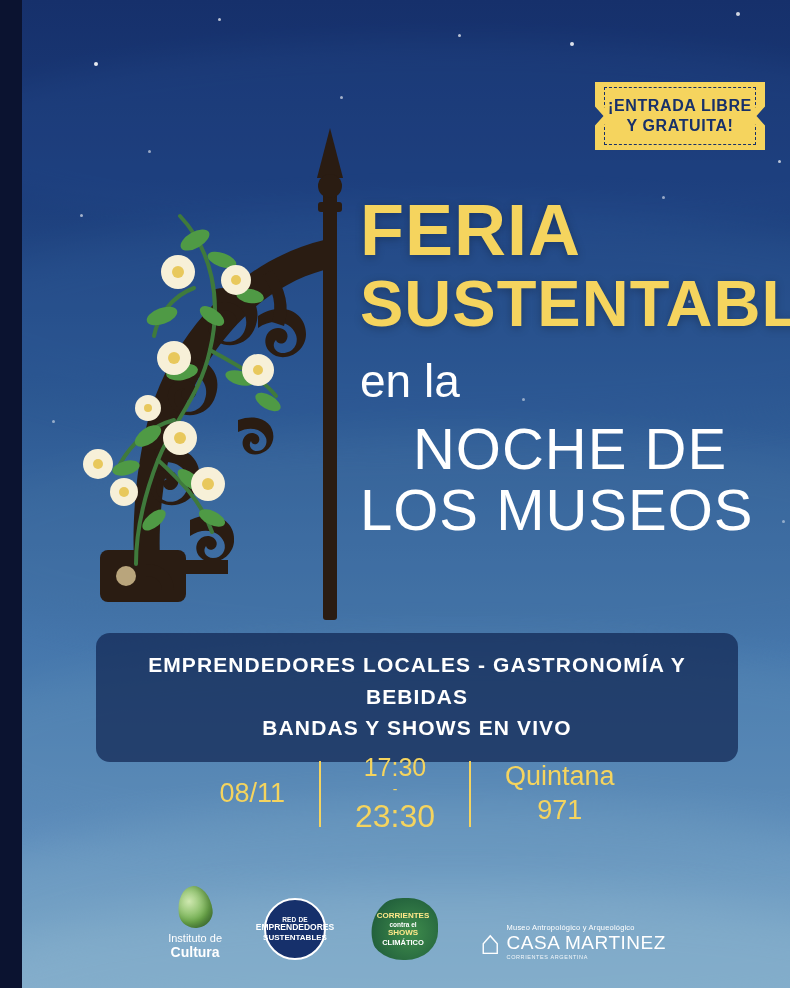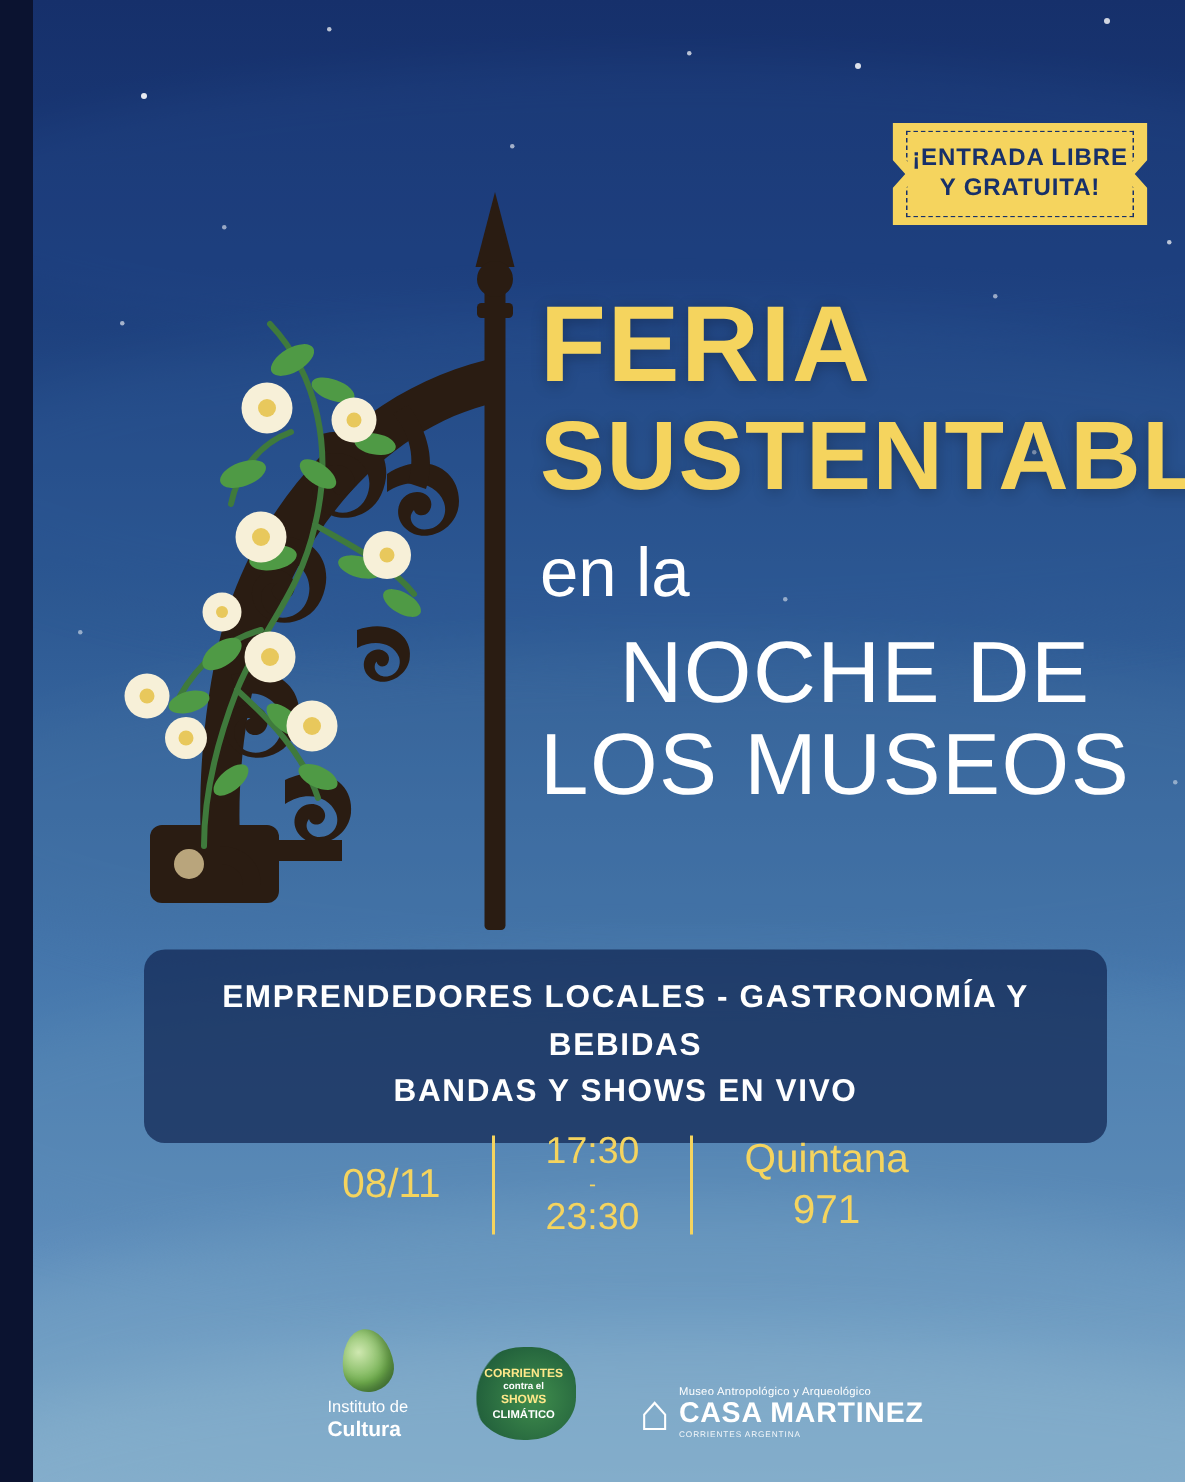--- a/index.html
+++ b/index.html
@@ -119,37 +119,37 @@
   }
   .detail-col {
     text-align: center;
     line-height: 1.25;
     padding: 0 34px;
   }
   .detail-col .l1 { font-size: 27px; }
   .detail-col .l2 { font-size: 27px; }
   .detail-col.time .l1 { font-size: 25px; }
   .detail-col.time .dash { font-size: 14px; line-height: .9; }
-  .detail-col.time .l2 { font-size: 25px; }
+  .detail-col.time .l2 { font-size: 32px; }
   .divider {
     width: 2px;
     height: 66px;
     background: #f5d45e;
   }
 
   .logos {
     position: absolute;
     left: 0; right: 0;
     bottom: 28px;
     display: flex;
     justify-content: center;
     align-items: flex-end;
     gap: 42px;
   }
-  .logo { color: #fff; }
+  .logo { text-align: center; color: #fff; }
   .logo-cultura .drop {
     width: 34px; height: 42px; margin: 0 auto 4px;
     background: radial-gradient(circle at 35% 35%, #cfe8b0, #6fae4d 60%, #3f7a3a);
     border-radius: 50% 50% 50% 50% / 62% 62% 38% 38%;
     transform: rotate(-8deg);
     box-shadow: inset -4px -4px 8px rgba(0,0,0,.25);
   }
   .logo-cultura .t1 { font-size: 11px; }
   .logo-cultura .t2 { font-size: 14px; font-weight: 700; }
 
@@ -174,21 +174,21 @@
     border-radius: 50% 42% 46% 50%;
   }
   .badge-green .g1 { font-size: 8px; color:#ffe88a;}
   .badge-green .g2 { font-size: 6.5px; }
   .badge-green .g3 { font-size: 8px; color:#ffe88a;}
   .badge-green .g4 { font-size: 7.5px; }
 
   .logo-casa { color:#fff; text-align:left; display:flex; align-items:center; gap:6px;}
   .logo-casa .glyph { font-size: 34px; line-height:1; color:#fff; }
   .logo-casa .c1 { font-size: 7.5px; letter-spacing:.2px; }
-  .logo-casa .c2 { font-size: 19px; font-weight: 700; letter-spacing: .5px; }
+  .logo-casa .c2 { font-size: 19px; font-weight: 400; letter-spacing: .5px; }
   .logo-casa .c3 { font-size: 5.5px; letter-spacing:.6px; opacity:.9;}
 
   
   .art { position: absolute; left: 40px; top: 120px; width: 300px; height: 500px; }
 </style>
 </head>
 <body>
 
 <div class="poster">
 
@@ -342,20 +342,27 @@
   </div>
 
   <div class="logos">
 
     <div class="logo logo-cultura">
       <div class="drop"></div>
       <div class="t1">Instituto de</div>
       <div class="t2">Cultura</div>
     </div>
 
+    <div class="logo">
+      <div class="badge-circle">
+        <div class="b1">RED DE</div>
+        <div class="b2">EMPRENDEDORES</div>
+        <div class="b3">SUSTENTABLES</div>
+      </div>
+    </div>
 
     <div class="logo">
       <div class="badge-green">
         <div class="g1">CORRIENTES</div>
         <div class="g2">contra el</div>
         <div class="g3">SHOWS</div>
         <div class="g4">CLIMÁTICO</div>
       </div>
     </div>
 

